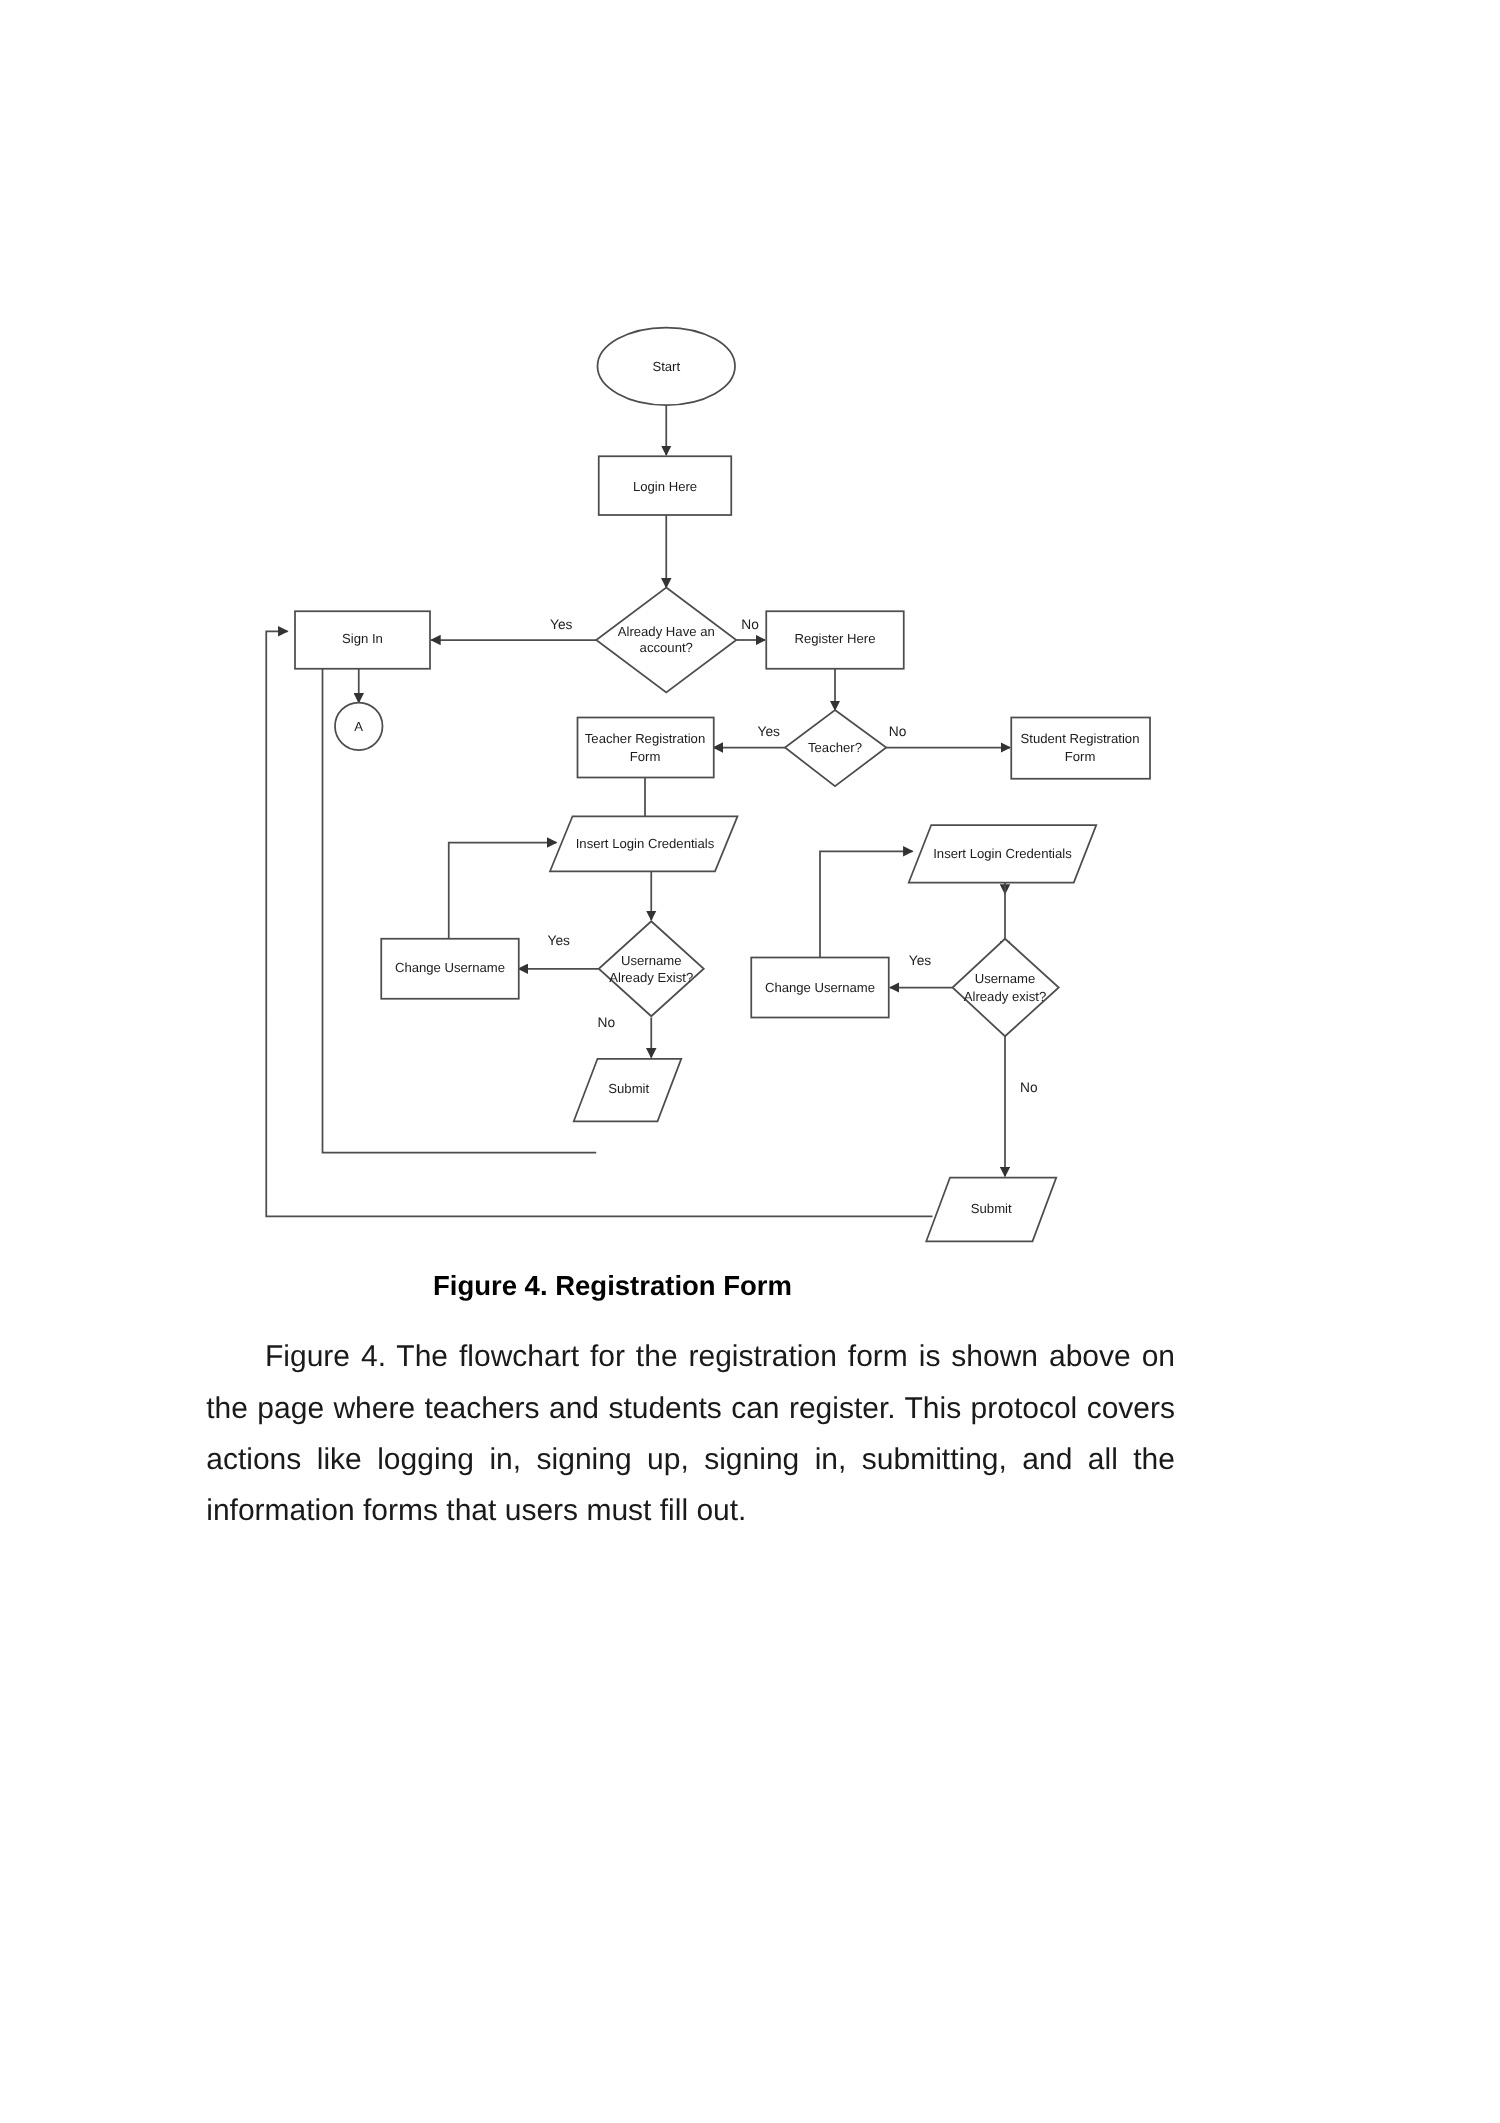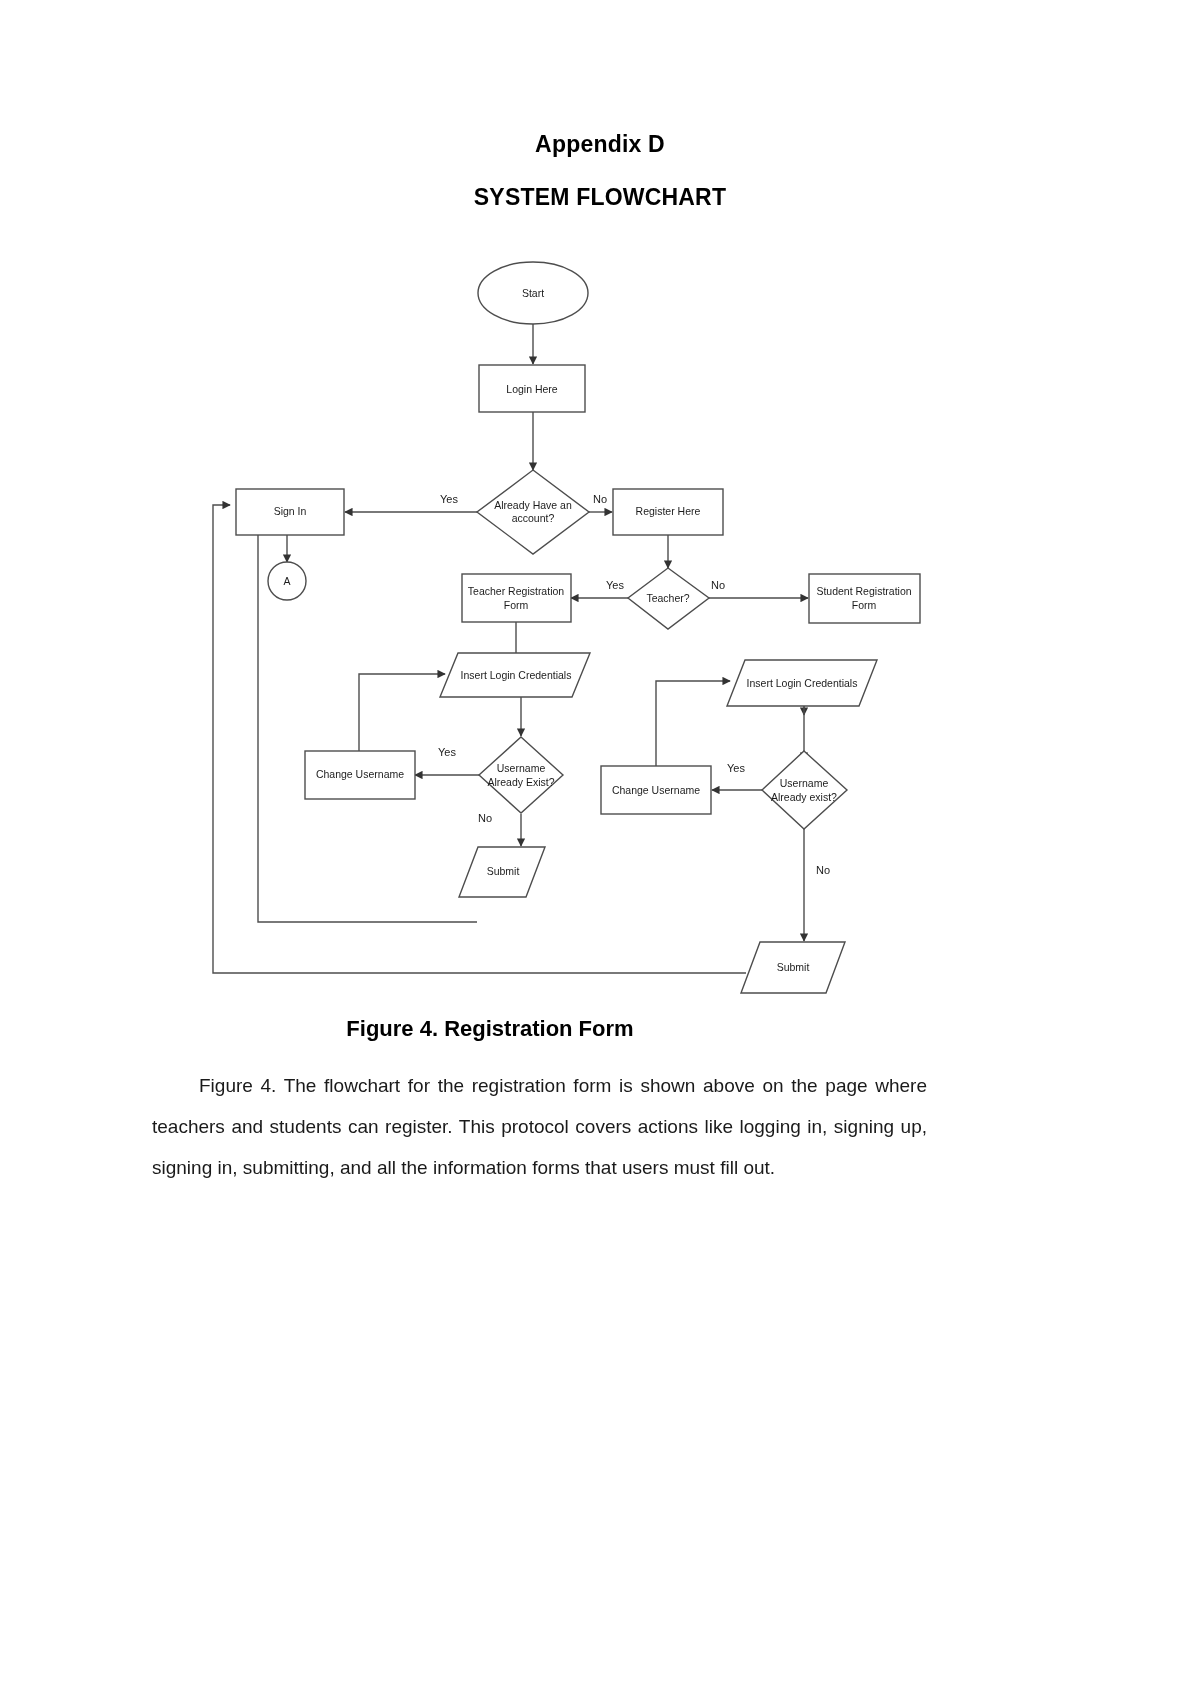--- a/index.html
+++ b/index.html
@@ -45,24 +45,24 @@
     position: absolute;
     left: 0;
     top: 1016px;
     width: 980px;
     text-align: center;
     font-size: 22px;
     font-weight: bold;
   }
   .body-text {
     position: absolute;
-    left: 152px;
+    left: 165px;
     top: 1065px;
     width: 775px;
-    font-size: 19px;
+    font-size: 24px;
     line-height: 41px;
     text-align: justify;
     color: #1a1a1a;
   }
   .body-text .indent {
     display: inline-block;
     width: 47px;
   }
   .flow-wrap {
     position: absolute;
@@ -97,22 +97,20 @@
     stroke: #4d4d4d;
     stroke-width: 1.4;
     fill: none;
   }
 </style>
 </head>
 <body>
 
 <div class="page">
 
-  <div class="doc-title">Appendix D</div>
-  <div class="doc-subtitle">SYSTEM FLOWCHART</div>
 
   <div class="flow-wrap">
     <svg class="flow" width="1200" height="1010" viewBox="0 0 1200 1010" xmlns="http://www.w3.org/2000/svg">
       <defs>
         <marker id="arrow" viewBox="0 0 10 10" refX="9" refY="5" markerWidth="6" markerHeight="6" orient="auto-start-reverse">
           <path d="M 0 0 L 10 5 L 0 10 z" fill="#333333"></path>
         </marker>
       </defs>
 
       <path class="link" d="M 533 323 L 533 364" marker-end="url(#arrow)"></path>

